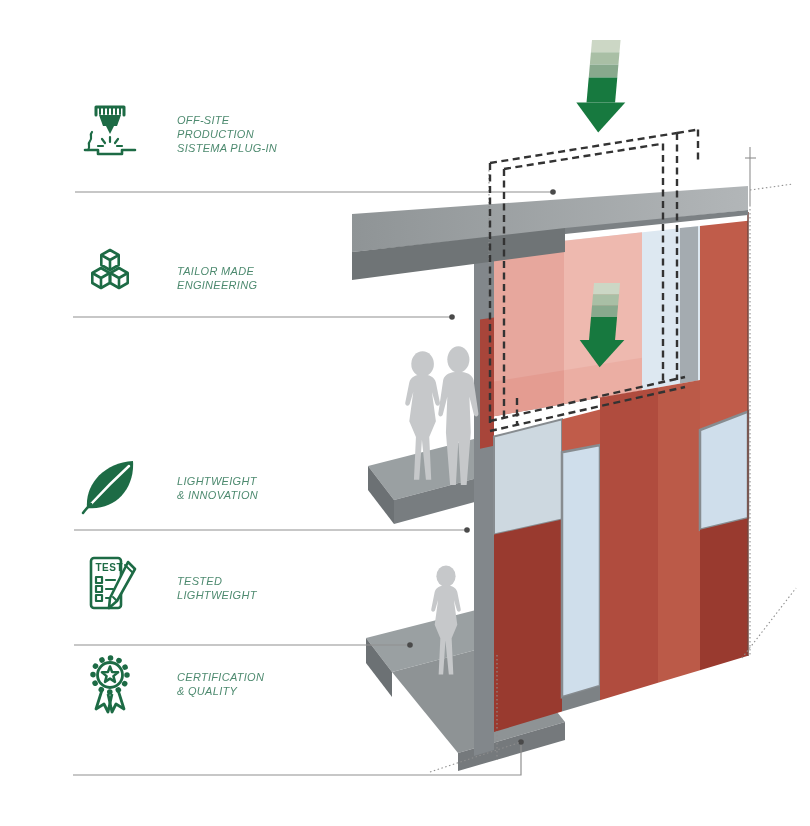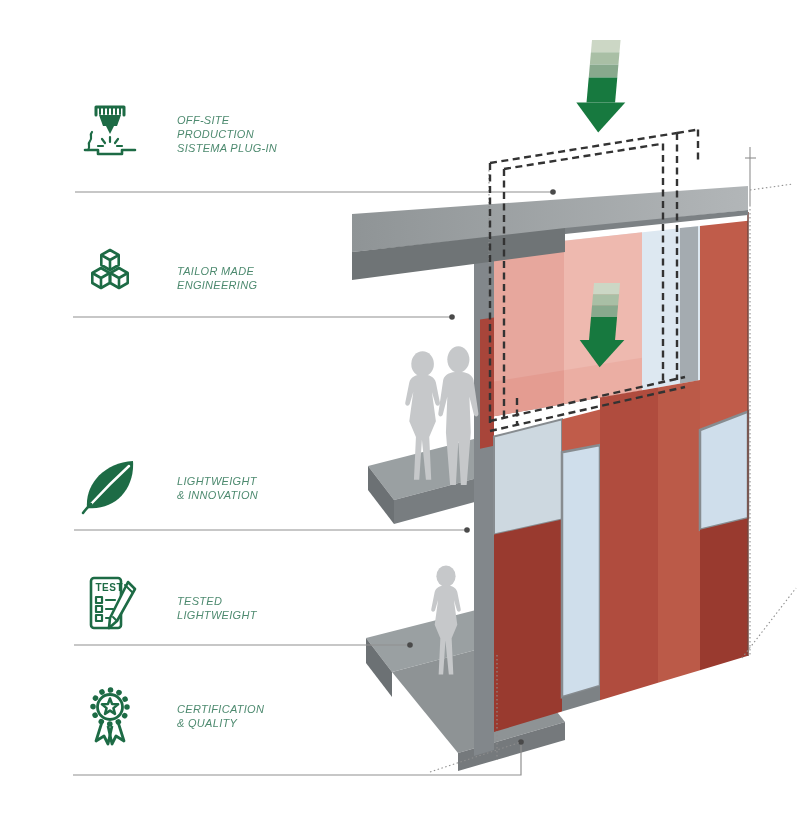--- a/index.html
+++ b/index.html
@@ -172,38 +172,38 @@
       <svg width="70" height="70" viewBox="0 0 70 70">
         <path d="M12,57 C10,34 28,12 58,10 C60,38 40,60 12,57 Z" fill="#1d6b45"></path>
         <path d="M16,53 C28,40 42,26 54,15" stroke="#ffffff" stroke-width="2.5" fill="none" stroke-linecap="round"></path>
         <path d="M8,62 C10,59 13,56 16,53" stroke="#1d6b45" stroke-width="2.5" fill="none" stroke-linecap="round"></path>
       </svg>
     </div>
     <div class="label">LIGHTWEIGHT
 &amp; INNOVATION</div>
   </div>
 
-  <div class="feature" style="top:568px;height:80px;">
+  <div class="feature" style="top:548px;height:80px;">
     <div class="icon">
       <svg width="70" height="70" viewBox="0 0 70 70" fill="none" stroke="#1d6b45" stroke-width="2.6" stroke-linecap="round" stroke-linejoin="round">
         <rect x="16" y="7" width="30" height="50" rx="3"></rect>
         <text class="icon-test" x="20.5" y="20" stroke="none">TEST</text>
         <rect x="21" y="26" width="6" height="6" stroke-width="2.2"></rect>
         <rect x="21" y="35" width="6" height="6" stroke-width="2.2"></rect>
         <rect x="21" y="44" width="6" height="6" stroke-width="2.2"></rect>
         <path d="M31,29 h9 M31,38 h7 M31,47 h5" stroke-width="2.2"></path>
         <path d="M53,11 L60,18 L42,50 L34,57 L35,47 Z" fill="#ffffff"></path>
         <path d="M50,14 L57,21 M38,46 L42,50" stroke-width="2"></path>
       </svg>
     </div>
     <div class="label">TESTED
 LIGHTWEIGHT</div>
   </div>
 
-  <div class="feature" style="top:676px;height:80px;">
+  <div class="feature" style="top:644px;height:80px;">
     <div class="icon">
       <svg width="70" height="70" viewBox="0 0 70 70" fill="none" stroke="#1d6b45">
         <circle cx="35" cy="28" r="17" stroke-width="5.5" stroke-dasharray="0.1 8.8" stroke-linecap="round"></circle>
         <circle cx="35" cy="28" r="12.5" stroke-width="2.8"></circle>
         <path d="M35,19.5 L37.12,25.09 L43.08,25.37 L38.42,29.11 L39.99,34.88 L35,31.6 L30.01,34.88 L31.58,29.11 L26.92,25.37 L32.88,25.09 Z" stroke-width="2.5" stroke-linejoin="round"></path>
         <path d="M27,43 L21,62 L29,57 L33,65 L37,47" stroke-width="2.8" stroke-linejoin="round"></path>
         <path d="M43,43 L49,62 L41,57 L37,65 L33,47" stroke-width="2.8" stroke-linejoin="round"></path>
       </svg>
     </div>
     <div class="label">CERTIFICATION

